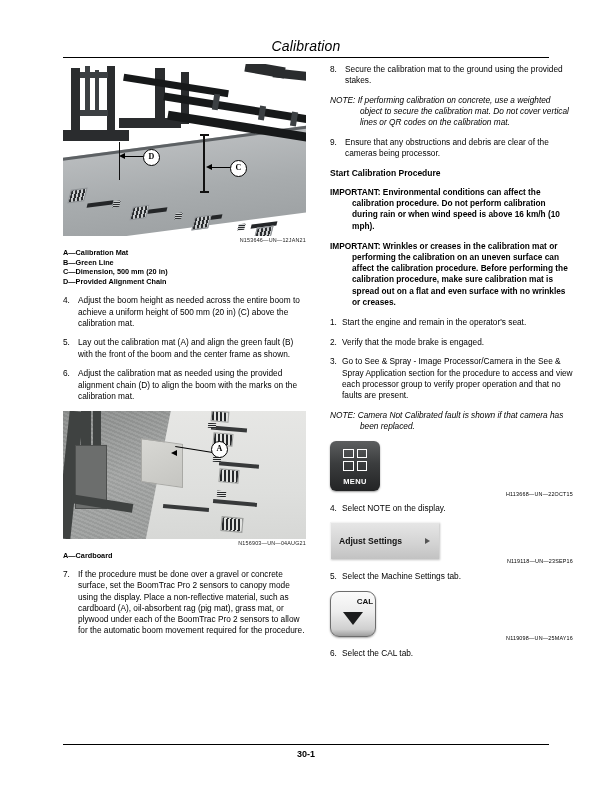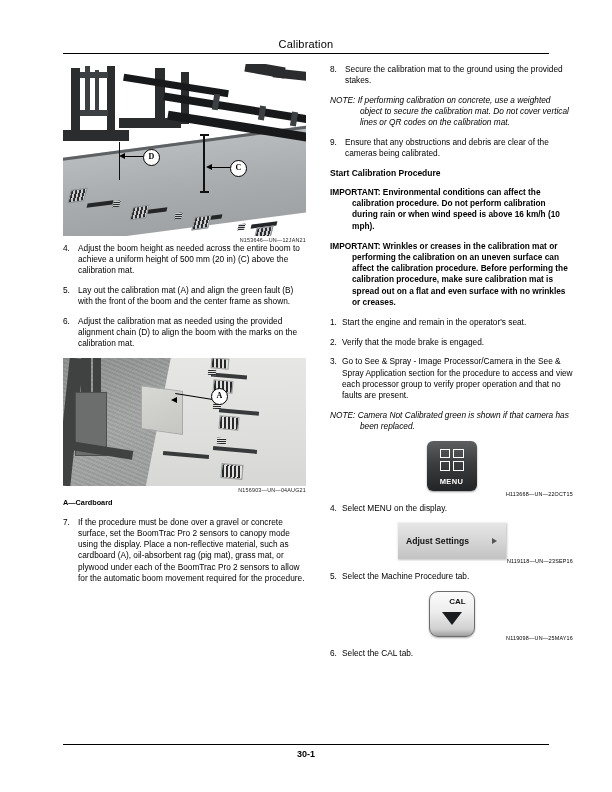--- a/index.html
+++ b/index.html
@@ -24,21 +24,22 @@
   }
 
   
   .header {
     position: absolute;
     left: 63px;
     top: 38px;
     width: 486px;
   }
   .header-title {
-    font-size: 11px;
+    font-size: 14px;
+    font-style: italic;
     text-align: center;
     letter-spacing: 0.2px;
   }
   .header-rule {
     margin-top: 3px;
     border-top: 0.8px solid #000;
     width: 100%;
   }
 
   
@@ -318,42 +319,42 @@
   .cal-btn {
     width: 44px; height: 44px;
     border-radius: 9px;
     background: linear-gradient(180deg,#fbfbfb 0%, #ededed 45%, #cfcfcf 85%, #9e9e9e 100%);
     border: 1.4px solid #6d6d6d;
     position: relative;
     box-shadow: 0 1px 2px rgba(0,0,0,0.35);
   }
   .cal-text {
     position: absolute;
-    left: 6px; top: 5px;
+    left: 12px; top: 5px;
     width: 100%;
     text-align: center;
     font-size: 8px;
     font-weight: bold;
     color: #111;
   }
   .cal-tri {
     position: absolute;
     left: 50%; top: 20px;
     margin-left: -10px;
     width: 0; height: 0;
     border-left: 10px solid transparent;
     border-right: 10px solid transparent;
     border-top: 13px solid #1b1c1d;
   }
 
   .ui-row {
     position: relative;
     margin-bottom: 2px;
   }
-  .ui-center { display: flex; justify-content: center; }
+  .ui-center { display: flex; justify-content: flex-start; }
   .ui-ref {
     position: absolute;
     right: 0;
     bottom: 0;
     font-size: 5.4px;
     letter-spacing: 0.2px;
   }
 
   
   .footer {
@@ -431,20 +432,26 @@
       <div class="leader-arrow" style="left:56px; top:89px; border-right-color:#000;"></div>
       <div class="callout" style="left:80px; top:85px;">D</div>
 
       <div class="leader" style="left:145px; top:103px; width:22px;"></div>
       <div class="leader-arrow" style="left:143px; top:100px;"></div>
       <div class="callout" style="left:167px; top:96px;">C</div>
     </div>
 
     <div class="figref">N153646—UN—12JAN21</div>
 
+    <div class="legend">
+      <div class="legend-row">A—Calibration Mat</div>
+      <div class="legend-row">B—Green Line</div>
+      <div class="legend-row">C—Dimension, 500 mm (20 in)</div>
+      <div class="legend-row">D—Provided Alignment Chain</div>
+    </div>
 
     <div class="num-item">
       <div class="num">4.</div>
       <div class="body">Adjust the boom height as needed across the entire boom to achieve a uniform height of 500 mm (20 in) (C) above the calibration mat.</div>
     </div>
     <div class="num-item">
       <div class="num">5.</div>
       <div class="body">Lay out the calibration mat (A) and align the green fault (B) with the front of the boom and the center frame as shown.</div>
     </div>
     <div class="num-item">
@@ -500,76 +507,76 @@
 
     <div class="num-item">
       <div class="num">8.</div>
       <div class="body">Secure the calibration mat to the ground using the provided stakes.</div>
     </div>
 
     <div class="note">NOTE: If performing calibration on concrete, use a weighted object to secure the calibration mat. Do not cover vertical lines or QR codes on the calibration mat.</div>
 
     <div class="num-item">
       <div class="num">9.</div>
-      <div class="body">Ensure that any obstructions and debris are clear of the cameras being calibrated.</div>
+      <div class="body">Ensure that any obstructions and debris are clear of the cameras being processor.</div>
     </div>
 
     <div class="subhead">Start Calibration Procedure</div>
 
     <div class="important">IMPORTANT: Environmental conditions can affect the calibration procedure. Do not perform calibration during rain or when wind speed is above 16 km/h (10 mph).</div>
     <div class="important">IMPORTANT: Wrinkles or creases in the calibration mat or performing the calibration on an uneven surface can affect the calibration procedure. Before performing the calibration procedure, make sure calibration mat is spread out on a flat and even surface with no wrinkles or creases.</div>
 
     <div class="num-item tight">
       <div class="num">1.</div>
       <div class="body">Start the engine and remain in the operator's seat.</div>
     </div>
     <div class="num-item tight">
       <div class="num">2.</div>
       <div class="body">Verify that the mode brake is engaged.</div>
     </div>
     <div class="num-item tight">
       <div class="num">3.</div>
       <div class="body">Go to See &amp; Spray - Image Processor/Camera in the See &amp; Spray Application section for the procedure to access and view each processor group to verify proper operation and that no faults are present.</div>
     </div>
 
-    <div class="note">NOTE: Camera Not Calibrated green is shown if that camera has been replaced.</div>
+    <div class="note">NOTE: Camera Not Calibrated fault is shown if that camera has been replaced.</div>
 
     <div class="ui-row" style="margin-top:4px; height:56px;">
       <div class="ui-center">
         <div class="menu-btn">
           <div class="menu-grid">
             <i></i>
             <i></i>
             <i></i>
             <i></i>
           </div>
           <div class="menu-label">MENU</div>
         </div>
       </div>
       <div class="ui-ref">H113668—UN—22OCT15</div>
     </div>
 
     <div class="num-item tight" style="margin-top:6px;">
       <div class="num">4.</div>
-      <div class="body">Select MENU on the display.</div>
+      <div class="body">Select NOTE on the display.</div>
     </div>
 
     <div class="ui-row" style="height:42px;">
       <div class="ui-center">
         <div class="ms-tab">
           <div class="ms-tab-label">Adjust Settings</div>
           <div class="ms-tab-arrow"></div>
         </div>
       </div>
       <div class="ui-ref">N119118—UN—23SEP16</div>
     </div>
 
     <div class="num-item tight" style="margin-top:7px;">
       <div class="num">5.</div>
-      <div class="body">Select the Machine Procedure tab.</div>
+      <div class="body">Select the Machine Settings tab.</div>
     </div>
 
     <div class="ui-row" style="height:50px;">
       <div class="ui-center">
         <div class="cal-btn">
           <div class="cal-text">CAL</div>
           <div class="cal-tri"></div>
         </div>
       </div>
       <div class="ui-ref">N119098—UN—25MAY16</div>

